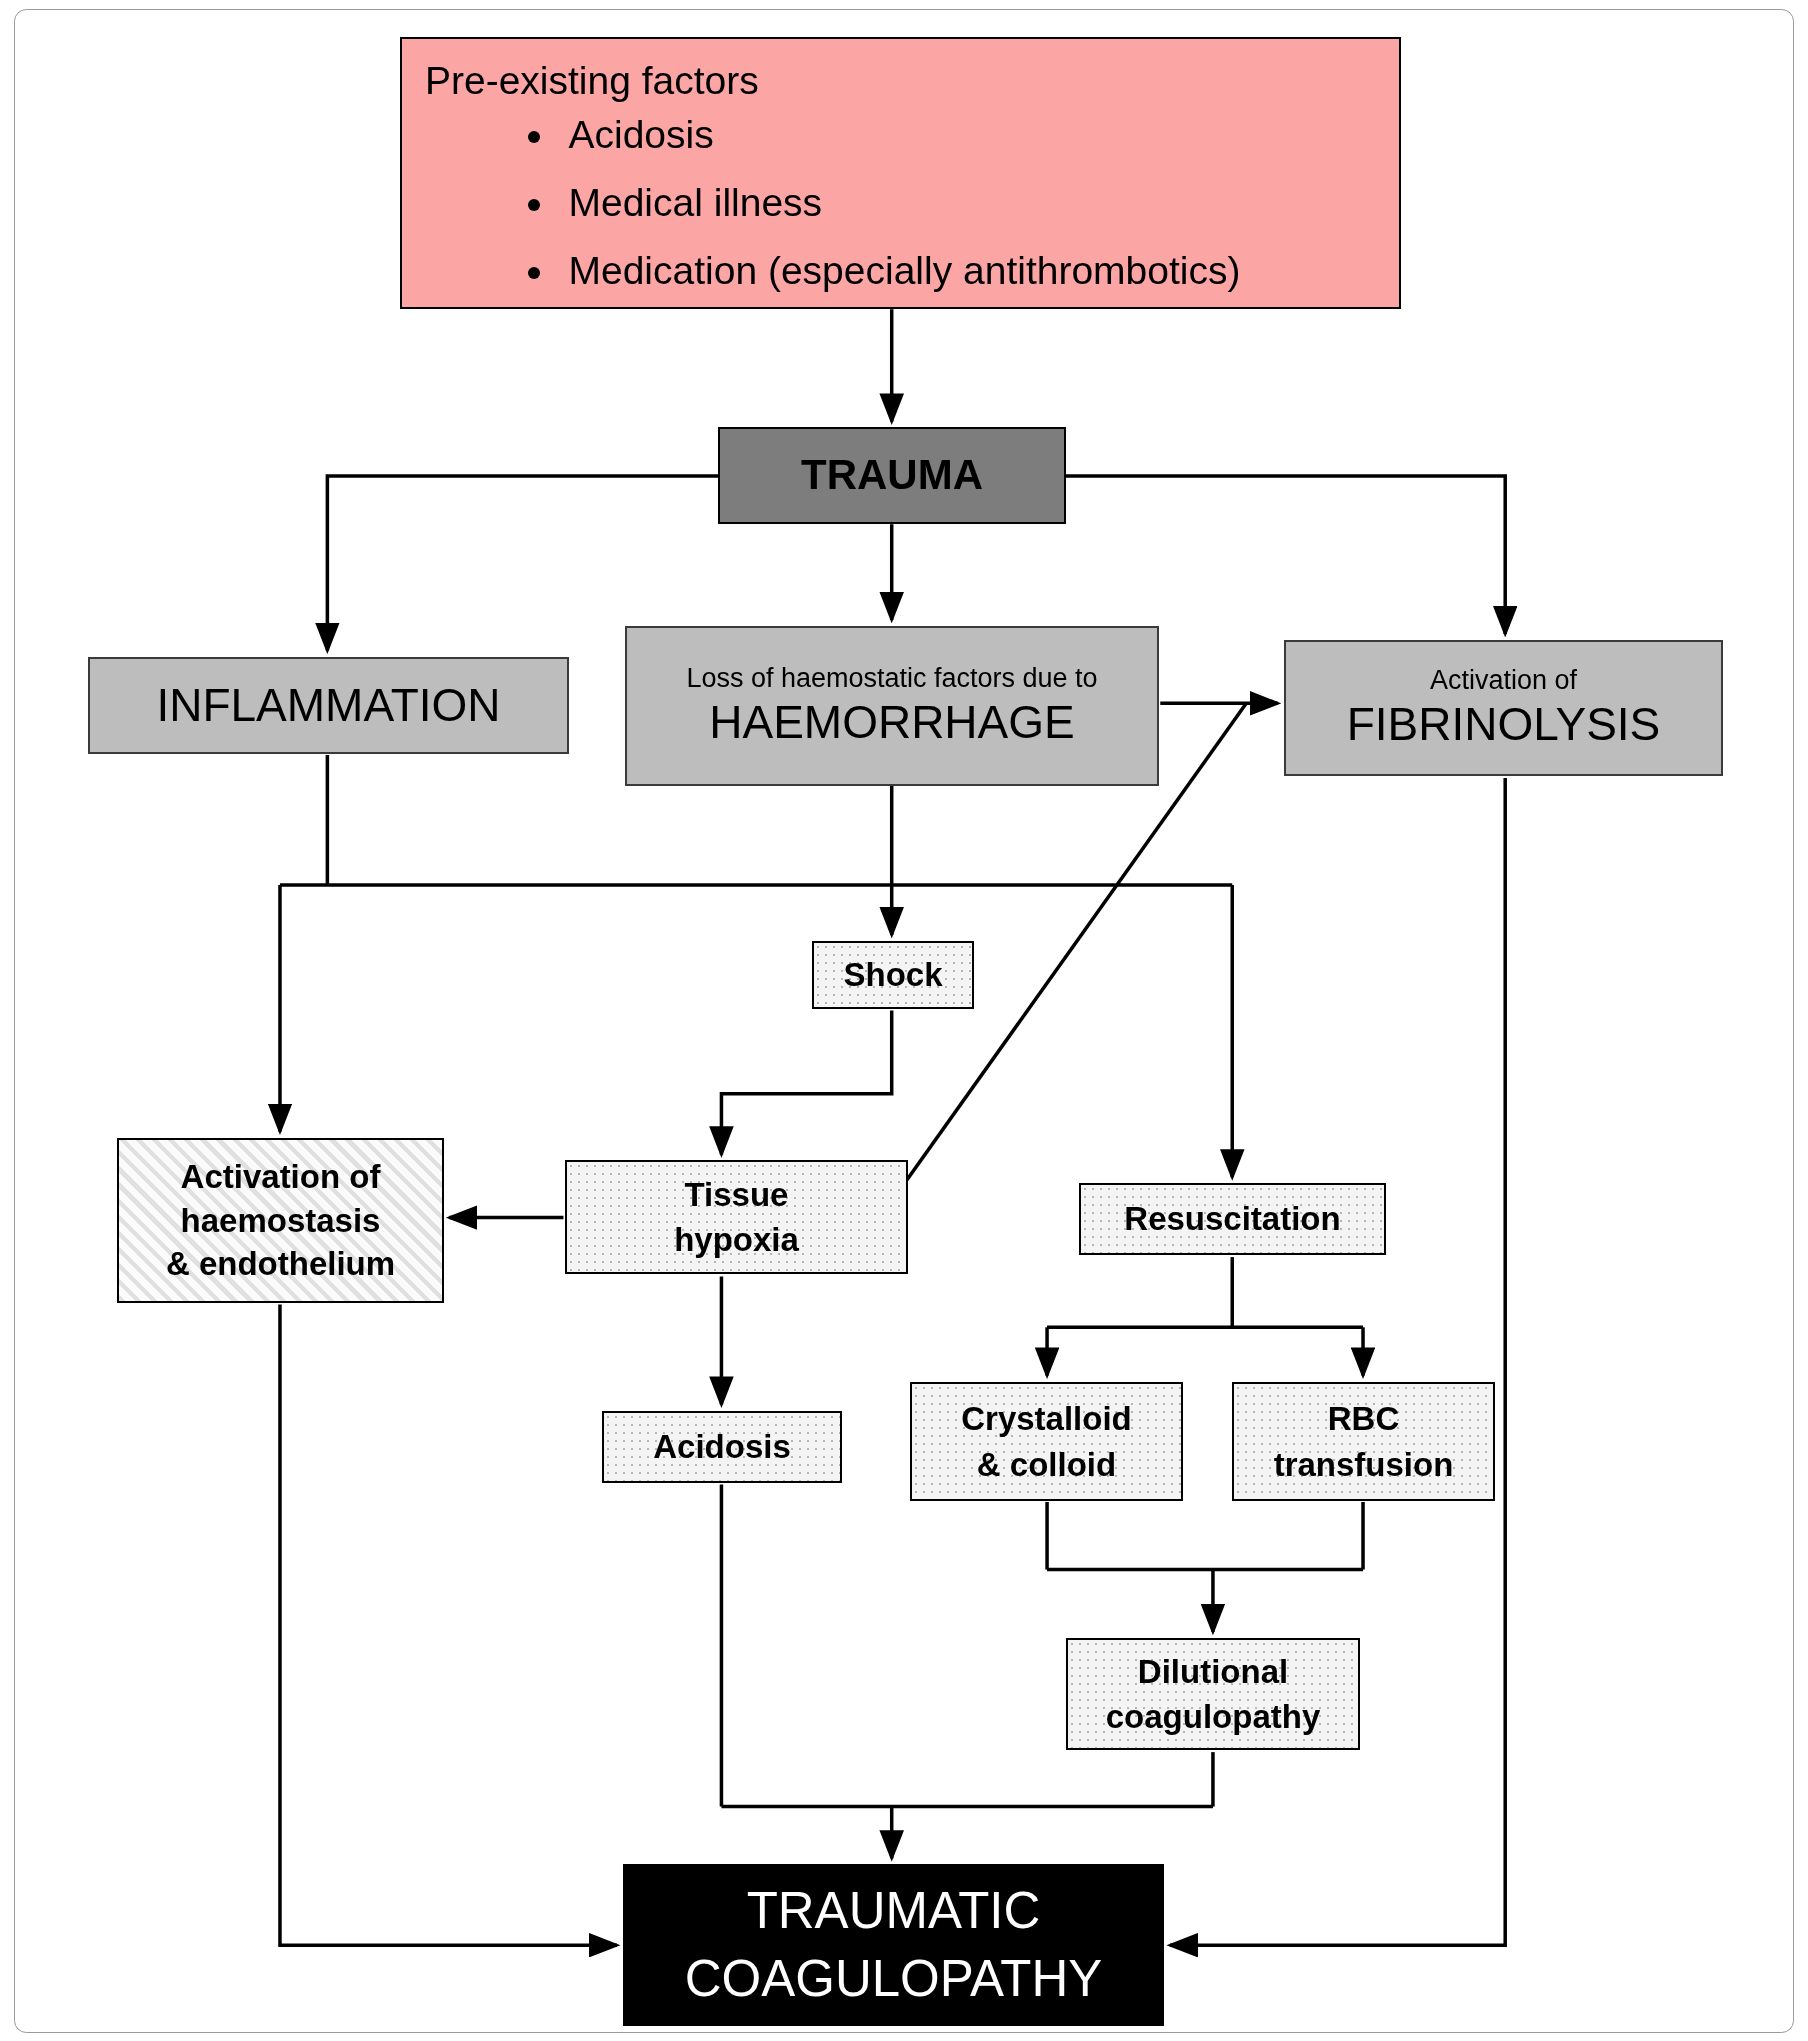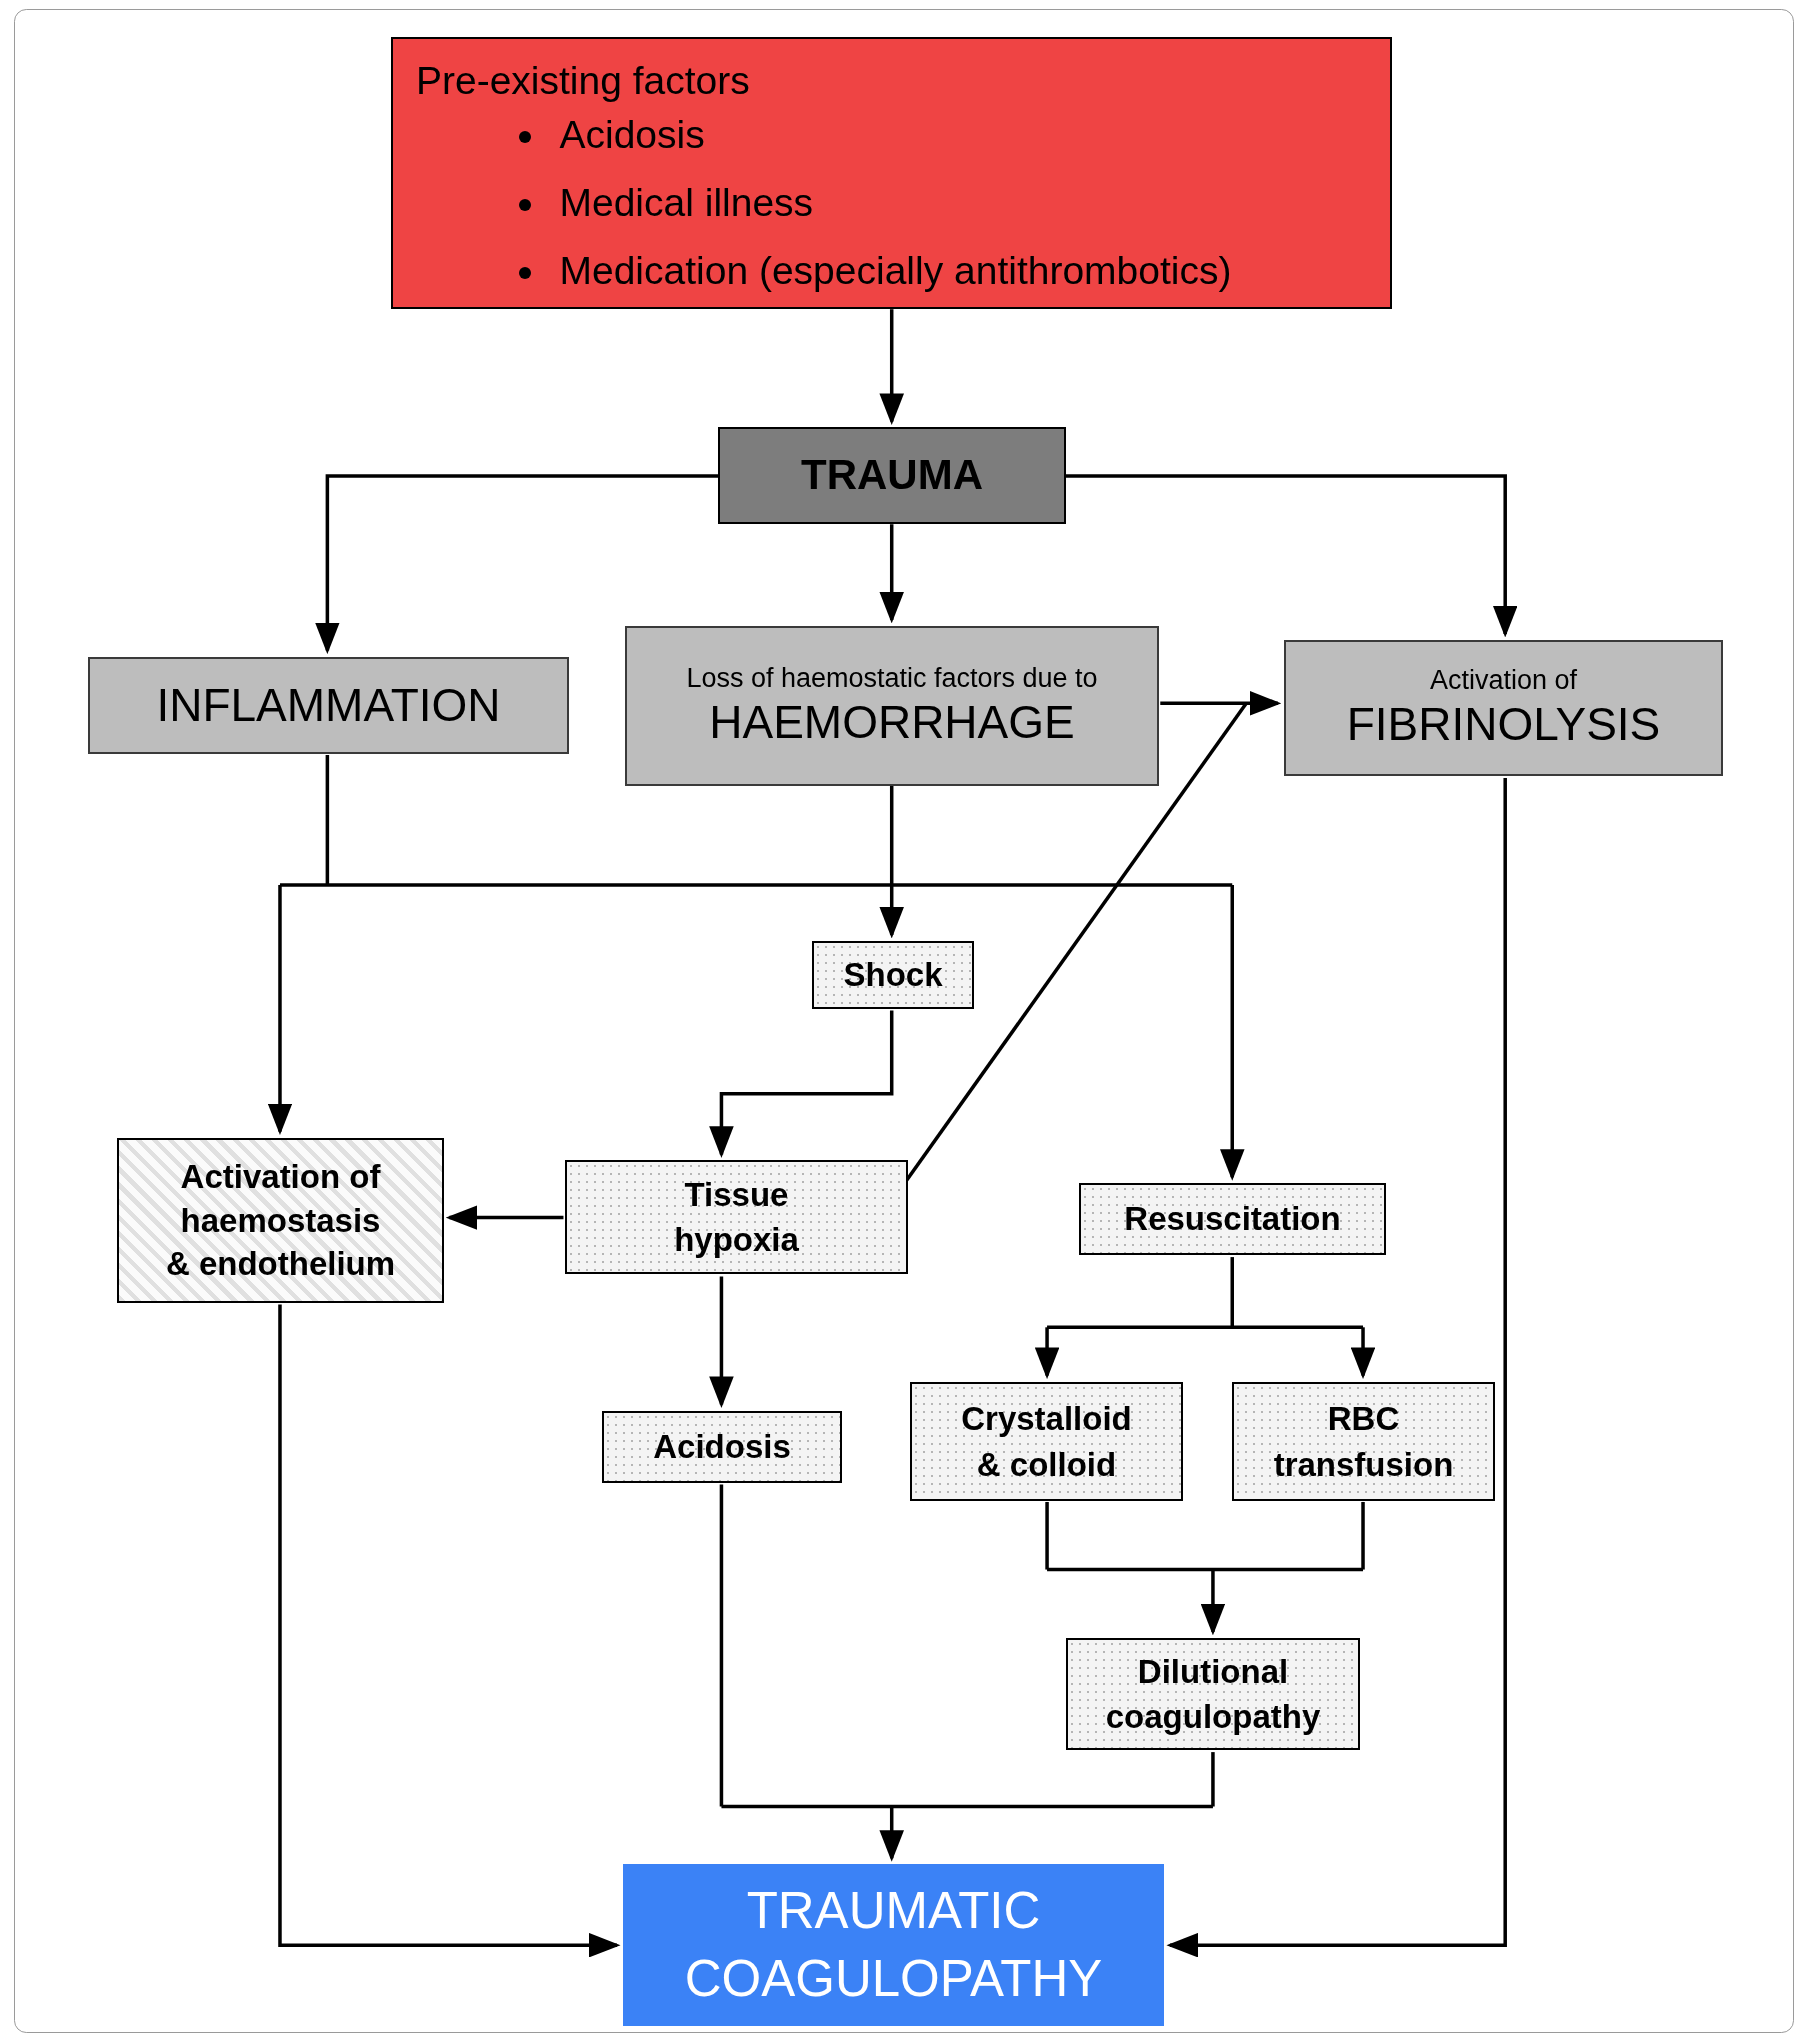--- a/index.html
+++ b/index.html
@@ -3,29 +3,29 @@
 <meta charset="utf-8">
 <style>
   html,body{margin:0;padding:0;background:#fff;}
   #canvas{position:relative;width:1808px;height:2042px;background:#fff;overflow:hidden;
           font-family:"Liberation Sans", sans-serif;color:#000;}
   #frame{position:absolute;left:14px;top:8.8px;right:14px;bottom:8.8px;
          border:1.8px solid #9a9a9a;border-radius:12.3px;}
   svg.connectors{position:absolute;left:0;top:0;width:1808px;height:2042px;}
   .box{position:absolute;box-sizing:border-box;display:flex;flex-direction:column;
        align-items:center;justify-content:center;text-align:center;line-height:1.2;}
-  .white{background:#ef4444;border:2.6px solid #000;}
+  .white{background:#fca5a5;border:2.6px solid #000;margin-left:9px;}
   .gray{background:#bdbdbd;border:2.6px solid #3a3a3a;}
   .trauma{background:#7d7d7d;border:2.6px solid #000;font-weight:bold;font-size:42px;}
   .stipple{background-color:#f4f4f4;
            background-image:radial-gradient(#b5b5b5 1.4px, transparent 1.5px);
            background-size:8px 8px;border:2.6px solid #000;font-weight:bold;font-size:33px;}
   .hatch{background:repeating-linear-gradient(45deg,#e0e0e0 0 4.4px,#fbfbfb 4.4px 11.4px);
          border:2.6px solid #000;font-weight:bold;font-size:33px;line-height:1.33;}
-  .final{background:#3b82f6;color:#fff;font-size:51px;line-height:1.33;}
+  .final{background:#000000;color:#fff;font-size:51px;line-height:1.33;}
   .big-label{font-size:46px;}
   .sub-label{font-size:27px;}
   #pre-box{align-items:flex-start;justify-content:flex-start;text-align:left;
            font-size:39px;padding:19.3px 17.6px 0 23px;}
   #pre-box ul{margin:7px 0 0;padding-left:133px;}
   #pre-box li{margin:0 0 21px;padding-left:10.5px;}
   .lh52{line-height:1.37;}
 </style>
 </head>
 <body>

